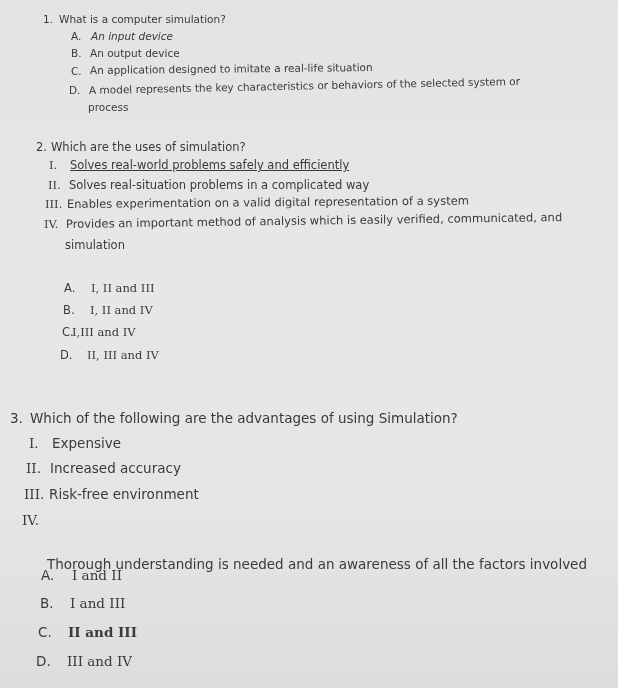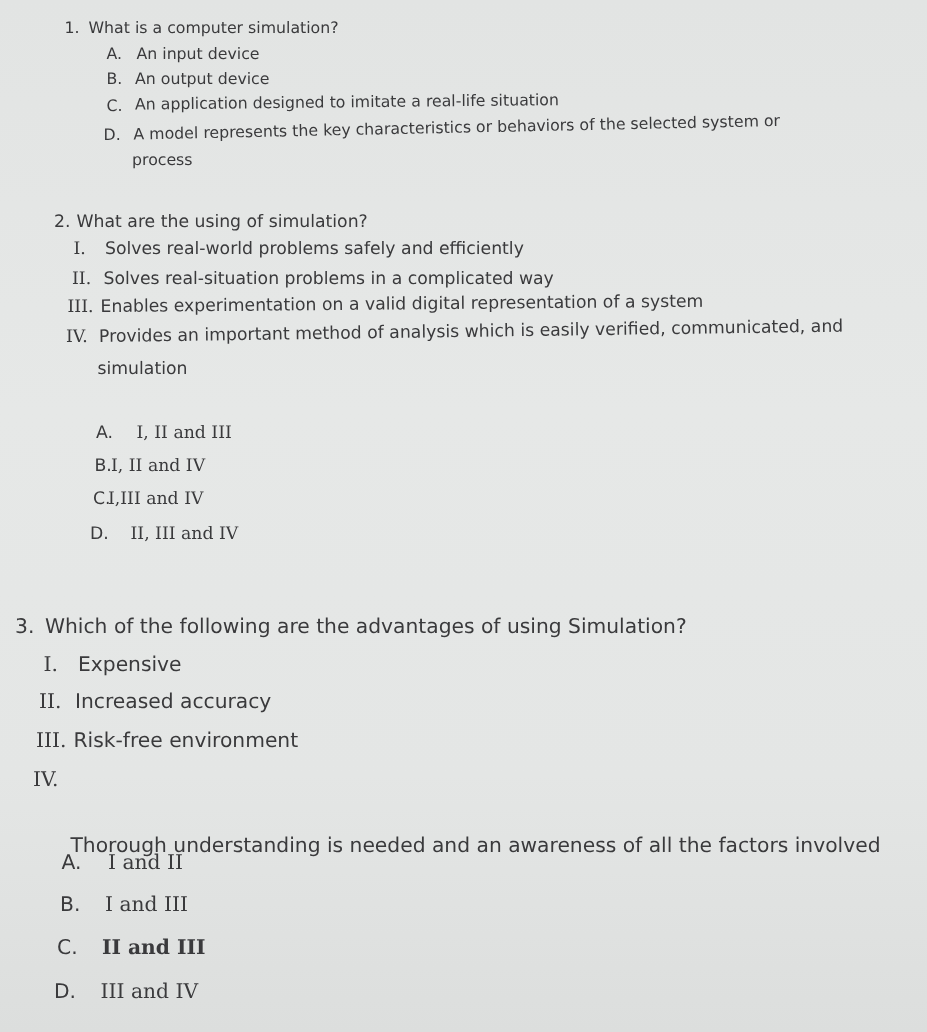--- a/index.html
+++ b/index.html
@@ -18,55 +18,55 @@
     .num { font-family: "DejaVu Sans", sans-serif; }
   </style>
 </head>
 <body>
 
 <div>
   <span class="abs q1 num" style="left:43px;top:13px;">1.</span>
   <span class="abs q1" style="left:59px;top:13px;">What is a computer simulation?</span>
 
   <span class="abs q1" style="left:71px;top:30px;">A.</span>
-  <span class="abs q1" style="left:91px;top:30px;">An input device</span>
+  <span class="abs q1" style="left:91px;top:30px;font-style:italic;">An input device</span>
 
   <span class="abs q1" style="left:71px;top:47px;">B.</span>
   <span class="abs q1" style="left:90px;top:47px;">An output device</span>
 
   <span class="abs q1" style="left:71px;top:65px;">C.</span>
   <span class="abs q1" style="left:90px;top:64px;transform:rotate(-0.6deg);transform-origin:left center;">An application designed to imitate a real-life situation</span>
 
   <span class="abs q1" style="left:69px;top:84px;">D.</span>
   <span class="abs q1" style="left:89px;top:84px;transform:rotate(-1.2deg);transform-origin:left center;">A model represents the key characteristics or behaviors of the selected system or</span>
   <span class="abs q1" style="left:88px;top:101px;">process</span>
 </div>
 
 <div>
   <span class="abs q2 num" style="left:36px;top:140px;">2.</span>
-  <span class="abs q2" style="left:51px;top:140px;">What are the using of simulation?</span>
+  <span class="abs q2" style="left:51px;top:140px;">Which are the uses of simulation?</span>
 
   <span class="abs q2 roman" style="left:49px;top:158px;">I.</span>
-  <span class="abs q2" style="left:70px;top:158px;">Solves real-world problems safely and efficiently</span>
+  <span class="abs q2" style="left:70px;top:158px;text-decoration:underline;">Solves real-world problems safely and efficiently</span>
 
   <span class="abs q2 roman" style="left:48px;top:178px;">II.</span>
   <span class="abs q2" style="left:69px;top:178px;">Solves real-situation problems in a complicated way</span>
 
   <span class="abs q2 roman" style="left:45px;top:197px;">III.</span>
   <span class="abs q2" style="left:67px;top:197px;transform:rotate(-0.5deg);transform-origin:left center;">Enables experimentation on a valid digital representation of a system</span>
 
   <span class="abs q2 roman" style="left:44px;top:217px;">IV.</span>
   <span class="abs q2" style="left:66px;top:217px;transform:rotate(-0.8deg);transform-origin:left center;">Provides an important method of analysis which is easily verified, communicated, and</span>
   <span class="abs q2" style="left:65px;top:238px;">simulation</span>
 
   <span class="abs q2" style="left:64px;top:281px;">A.</span>
   <span class="abs q2 roman" style="left:91px;top:281px;">I, II and III</span>
 
   <span class="abs q2" style="left:63px;top:303px;">B.</span>
-  <span class="abs q2 roman" style="left:74px;top:303px;">I, II and IV</span>
+  <span class="abs q2 roman" style="left:90px;top:303px;">I, II and IV</span>
 
   <span class="abs q2" style="left:62px;top:325px;">C.</span>
   <span class="abs q2 roman" style="left:72px;top:325px;text-align:right;">I,III and IV</span>
 
   <span class="abs q2" style="left:60px;top:348px;">D.</span>
   <span class="abs q2 roman" style="left:87px;top:348px;">II, III and IV</span>
 </div>
 
 <div>
   <span class="abs q3 num" style="left:10px;top:410px;">3.</span>

